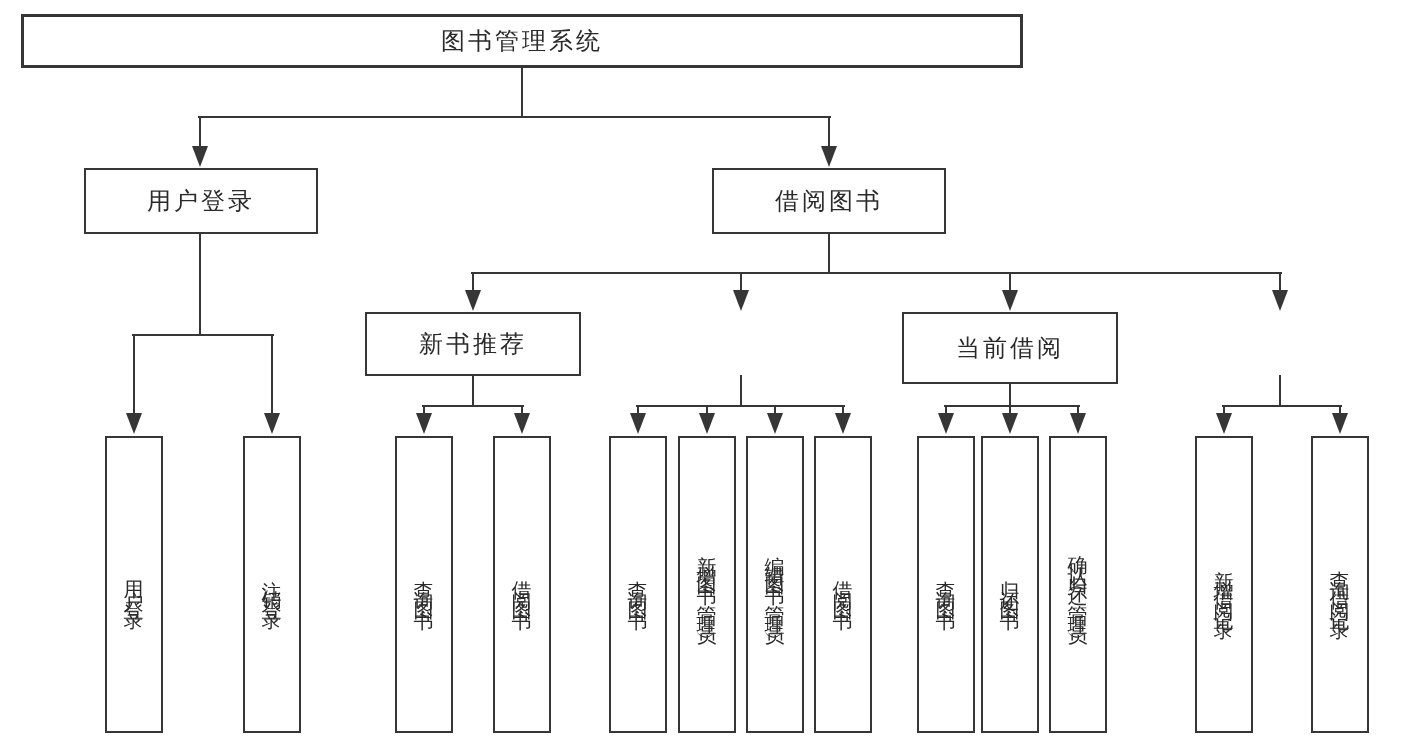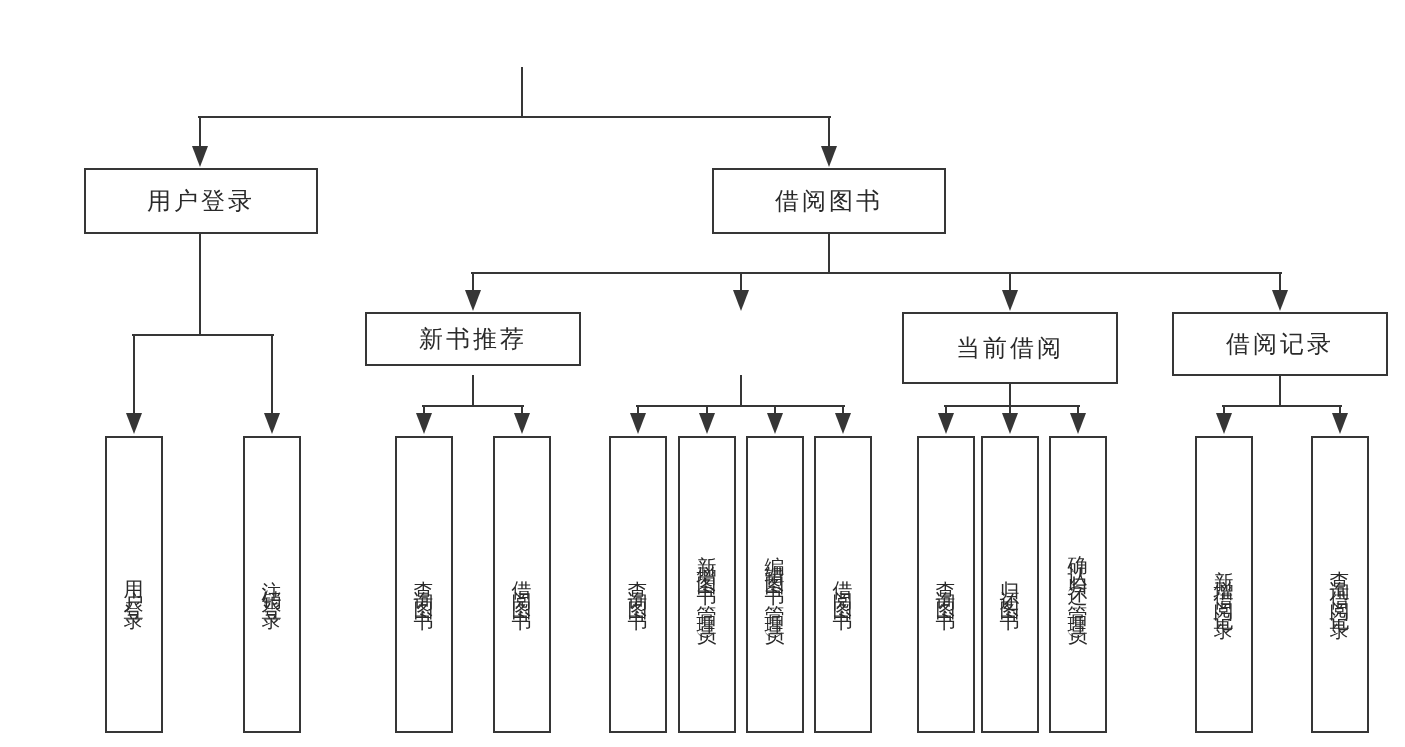--- a/index.html
+++ b/index.html
@@ -138,37 +138,37 @@
       <path d="M775 434 L767 413 L783 413 Z"></path>
       <path d="M843 434 L835 413 L851 413 Z"></path>
       <path d="M946 434 L938 413 L954 413 Z"></path>
       <path d="M1010 434 L1002 413 L1018 413 Z"></path>
       <path d="M1078 434 L1070 413 L1086 413 Z"></path>
       <path d="M1224 434 L1216 413 L1232 413 Z"></path>
       <path d="M1340 434 L1332 413 L1348 413 Z"></path>
     </g>
   </svg>
 
+  <div class="node root" style="left:21px; top:14px; width:1002px; height:54px;">
+    <span class="hlabel">图书管理系统</span>
+  </div>
 
   <div class="node" style="left:84px; top:168px; width:234px; height:66px;">
     <span class="hlabel">用户登录</span>
   </div>
   <div class="node" style="left:712px; top:168px; width:234px; height:66px;">
     <span class="hlabel">借阅图书</span>
   </div>
 
-  <div class="node" style="left:365px; top:312px; width:216px; height:54px;">
+  <div class="node" style="left:365px; top:312px; width:216px; height:64px;">
     <span class="hlabel">新书推荐</span>
   </div>
   <div class="node" style="left:902px; top:312px; width:216px; height:72px;">
     <span class="hlabel">当前借阅</span>
   </div>
-  <div class="node" style="left:1172px; top:312px; width:216px; height:64px;">
-    <span class="hlabel">借阅记录</span>
-  </div>
 
   <div class="leaf" style="left:105px;">
     <span class="vtext">用户登录</span>
   </div>
   <div class="leaf" style="left:243px;">
     <span class="vtext">注销登录</span>
   </div>
   <div class="leaf" style="left:395px;">
     <span class="vtext">查询图书</span>
   </div>

